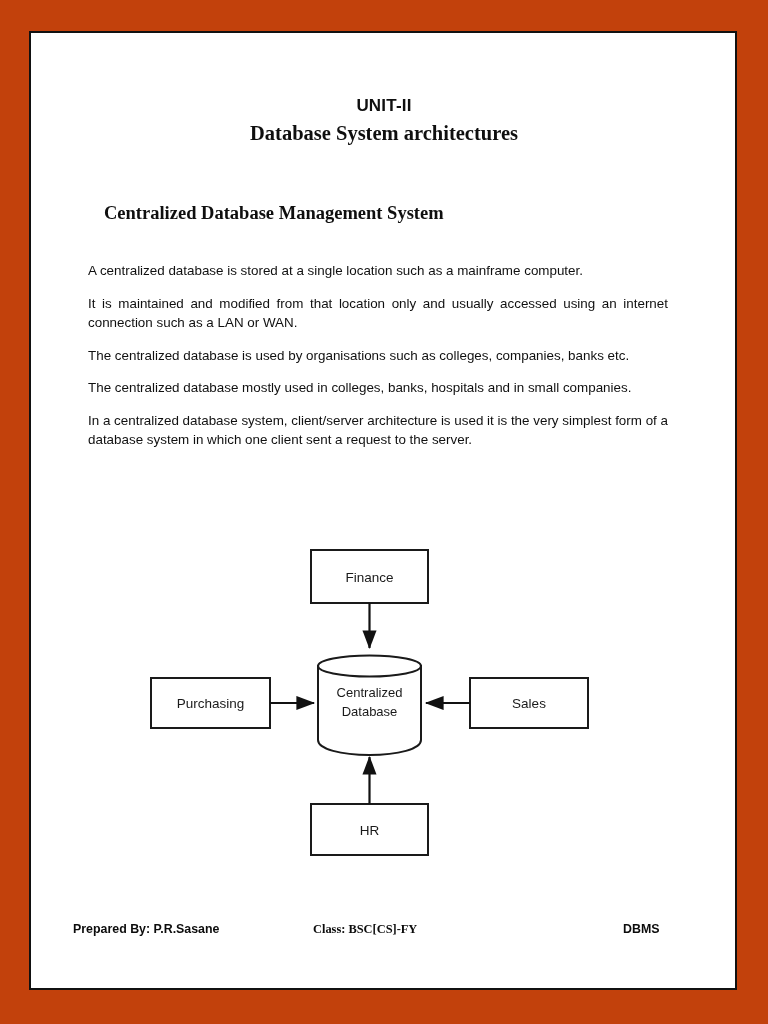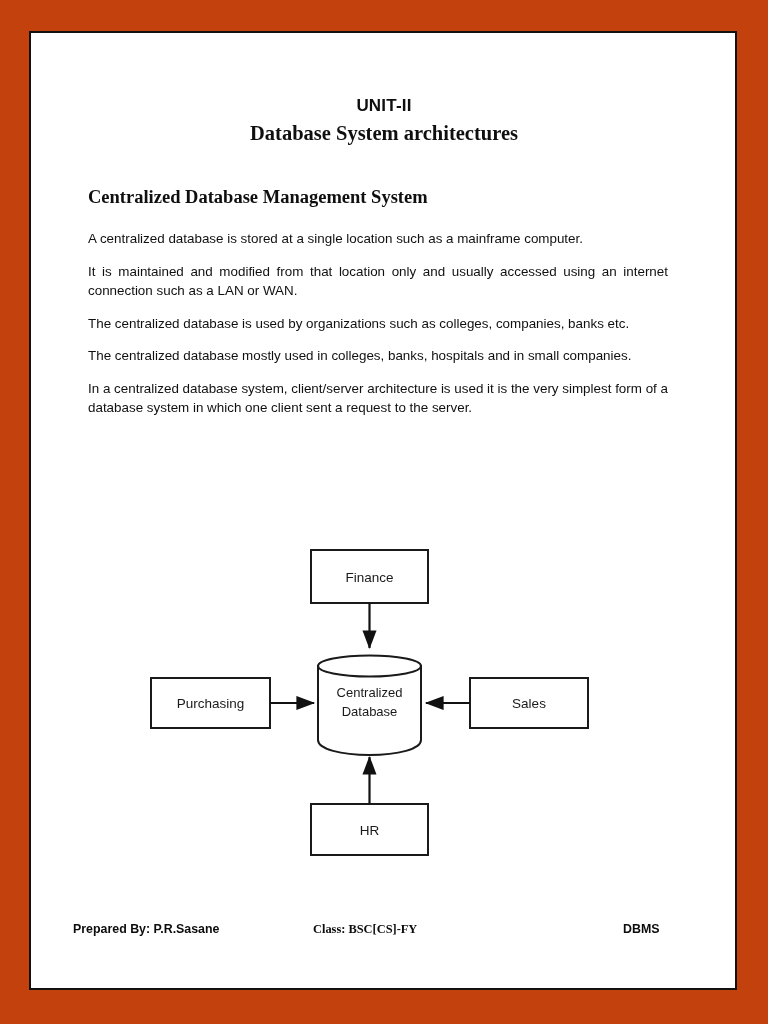--- a/index.html
+++ b/index.html
@@ -63,21 +63,21 @@
     margin: 0;
     padding-top: 5px;
     line-height: 1.25;
     color: #0f0f0f;
   }
 
   .section-heading {
     font-family: "Liberation Serif", serif;
     font-weight: bold;
     font-size: 18.5px;
-    margin: 0;
+    margin: 16px;
     padding-top: 39px;
     line-height: 1.2;
     color: #0f0f0f;
   }
 
   
   .body-block {
     padding-top: 21px;
   }
   p.para {
@@ -140,21 +140,21 @@
 
     <div class="doc-title-unit">UNIT-II</div>
 
     <div class="doc-title-main">Database System architectures</div>
 
     <div class="section-heading">Centralized Database Management System</div>
 
     <div class="body-block">
       <p class="para">A centralized database is stored at a single location such as a mainframe computer.</p>
       <p class="para">It is maintained and modified from that location only and usually accessed using an internet connection such as a LAN or WAN.</p>
-      <p class="para"> The centralized database is used by organizations such as colleges, companies, banks etc.</p>
+      <p class="para"> The centralized database is used by organisations such as colleges, companies, banks etc.</p>
       <p class="para">The centralized database mostly used in colleges, banks, hospitals and in small companies.</p>
       <p class="para"> In a centralized database system, client/server architecture is used it is the very simplest form of a database system in which one client sent a request to the server.</p>
     </div>
   </div>
 
   <div id="diagram-wrap">
     <svg id="diagram-svg" width="470" height="330" viewBox="0 0 470 330" xmlns="http://www.w3.org/2000/svg">
 
       <defs>
         <marker id="arrowhead" markerWidth="9" markerHeight="9" refX="8" refY="3.2" orient="auto" markerUnits="strokeWidth">

